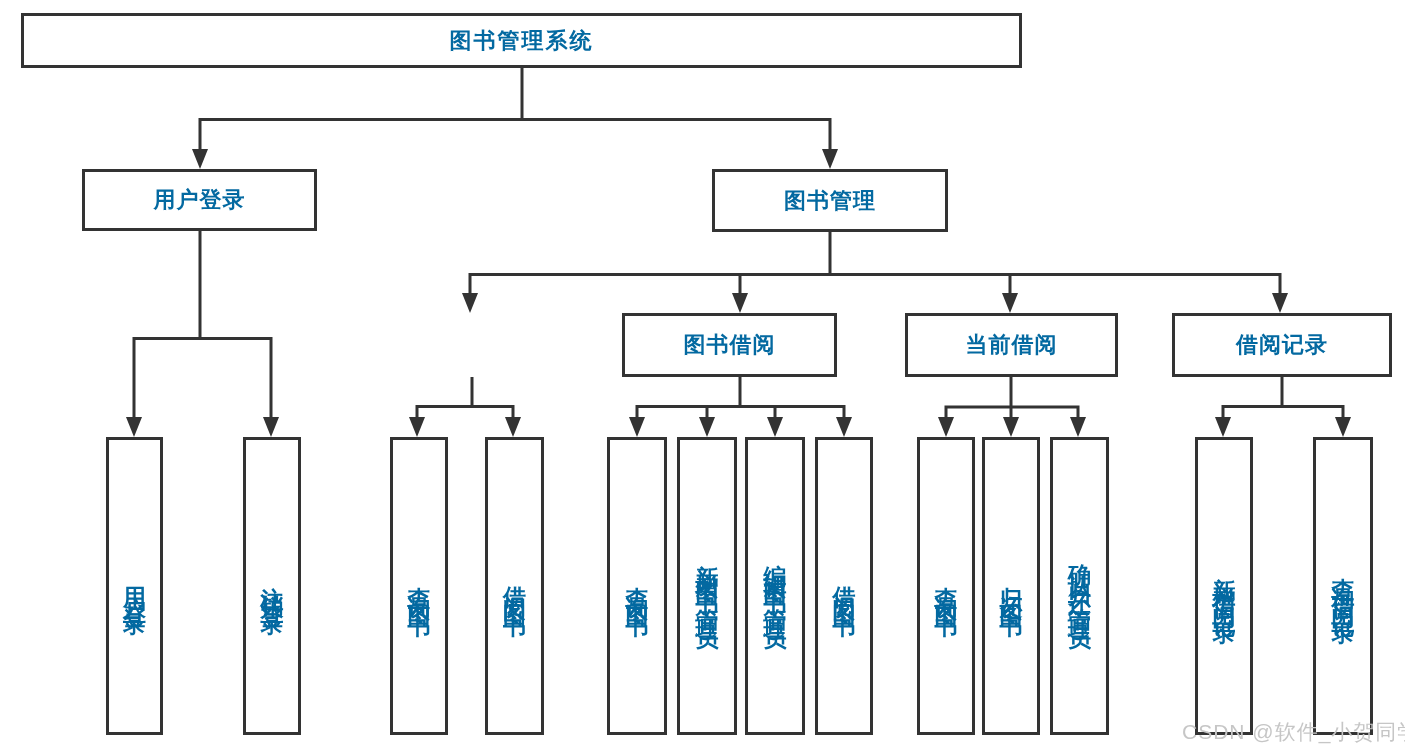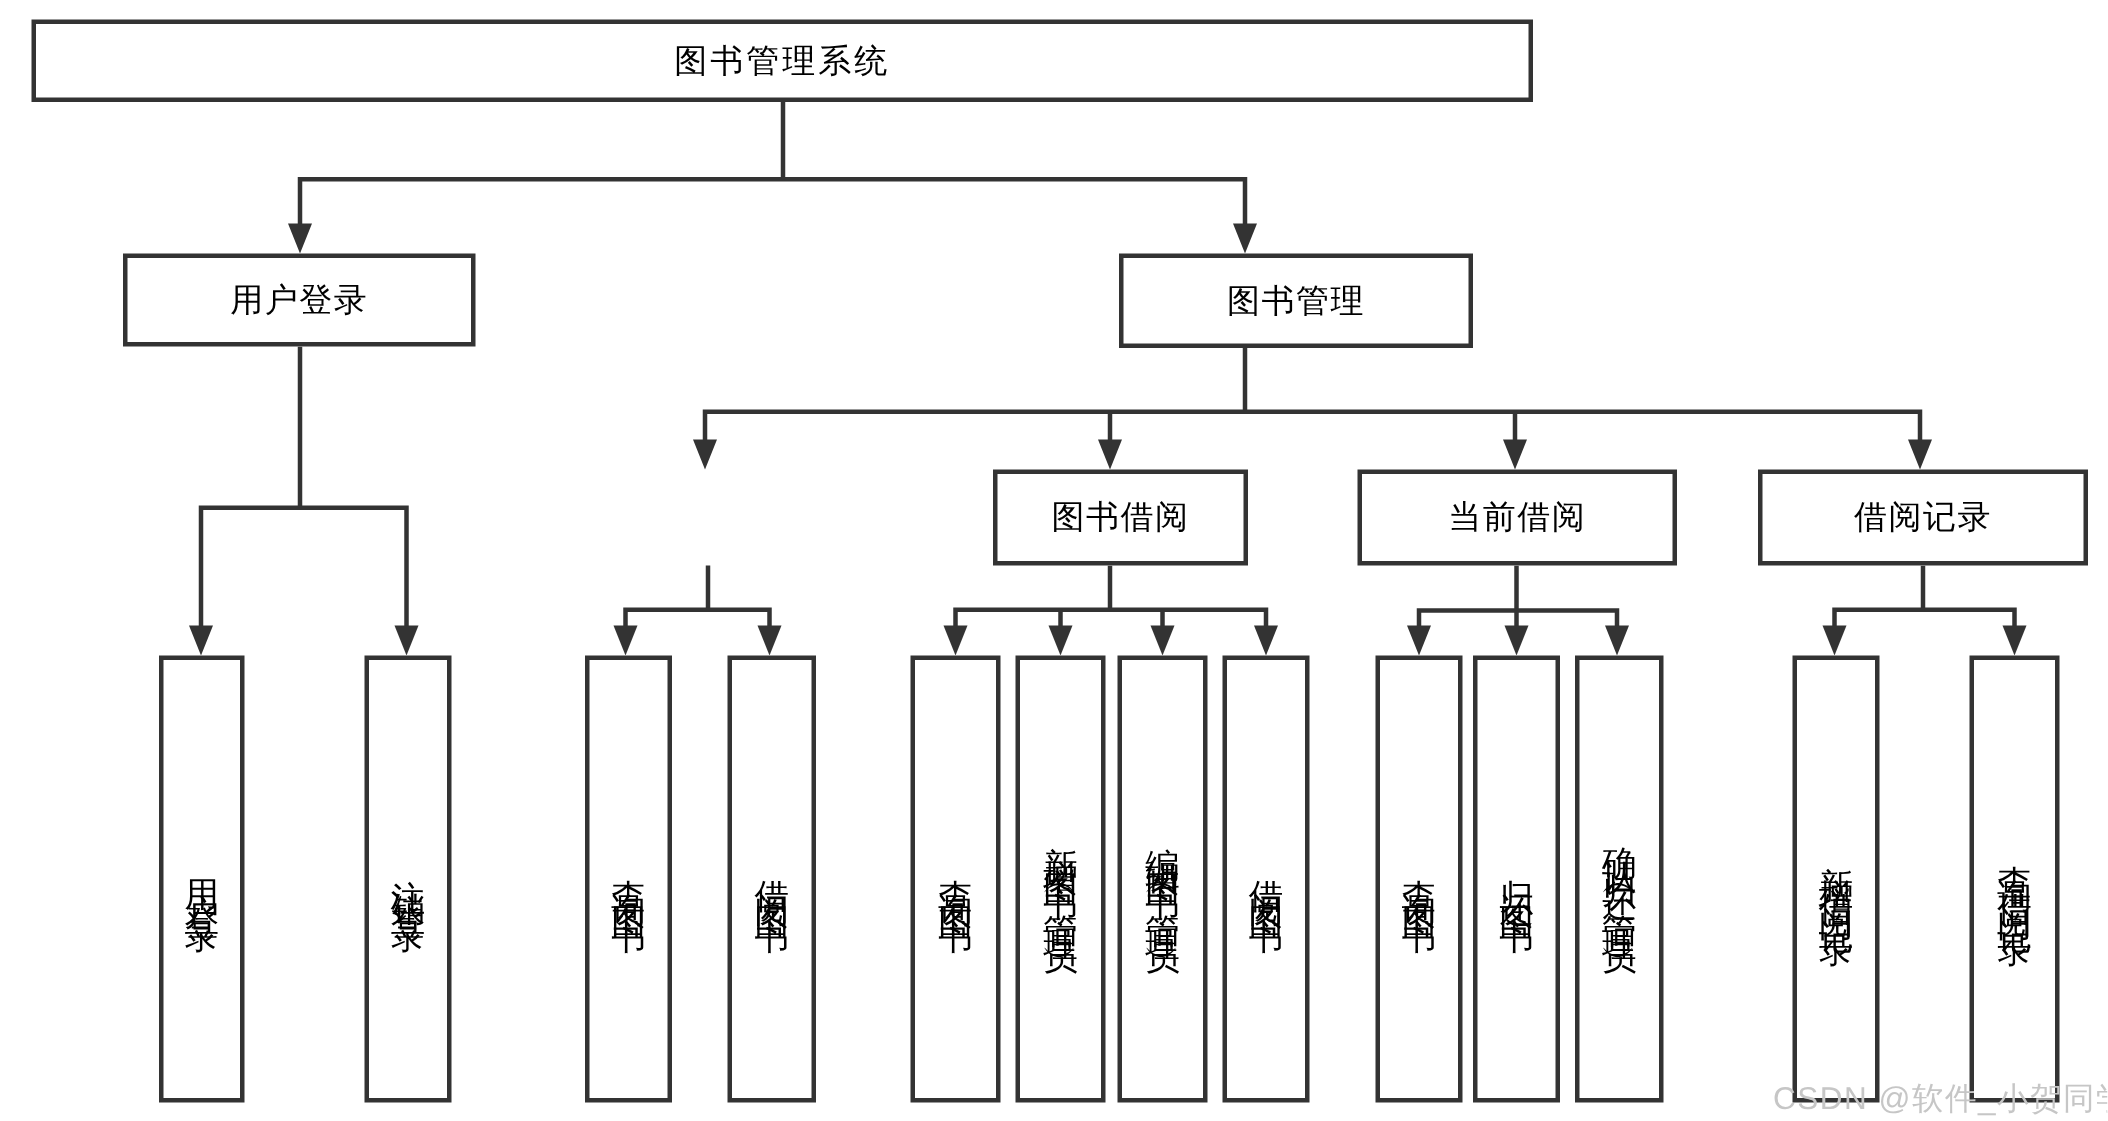--- a/index.html
+++ b/index.html
@@ -22,23 +22,24 @@
     z-index: 1;
   }
   .box {
     position: absolute;
     box-sizing: border-box;
     border: 3px solid #333333;
     background: #ffffff;
     display: flex;
     align-items: center;
     justify-content: center;
-    color: #000000;
+    color: #0369a1;
     z-index: 2;
     text-align: right;
+    font-weight: bold;
   }
   .hbox {
     font-size: 22px;
     letter-spacing: 1px;
   }
   .root {
     font-size: 22px;
     letter-spacing: 2px;
   }
   .vbox {
@@ -118,23 +119,23 @@
       <polygon points="1003,417 1019,417 1011,437"></polygon>
       <polygon points="1070,417 1086,417 1078,437"></polygon>
       <polygon points="1215,417 1231,417 1223,437"></polygon>
       <polygon points="1335,417 1351,417 1343,437"></polygon>
     </g>
   </svg>
 
   <div class="box root" style="left:21px; top:13px; width:1001px; height:55px;">图书管理系统</div>
 
   <div class="box hbox" style="left:82px; top:169px; width:235px; height:62px;">用户登录</div>
-  <div class="box hbox" style="left:712px; top:169px; width:236px; height:63px;margin-left:34px;">图书管理</div>
+  <div class="box hbox" style="left:712px; top:169px; width:236px; height:63px;">图书管理</div>
 
-  <div class="box hbox" style="left:662px; top:313px; width:170px; height:64px;">图书借阅</div>
+  <div class="box hbox" style="left:622px; top:313px; width:215px; height:64px;">图书借阅</div>
   <div class="box hbox" style="left:905px; top:313px; width:213px; height:64px;">当前借阅</div>
   <div class="box hbox" style="left:1172px; top:313px; width:220px; height:64px;">借阅记录</div>
 
   <div class="box vbox" style="left:106px; width:57px;">用户登录</div>
   <div class="box vbox" style="left:243px; width:58px;">注销登录</div>
 
   <div class="box vbox" style="left:390px; width:58px;">查询图书</div>
   <div class="box vbox" style="left:485px; width:59px;">借阅图书</div>
 
   <div class="box vbox" style="left:607px; width:60px;">查询图书</div>

